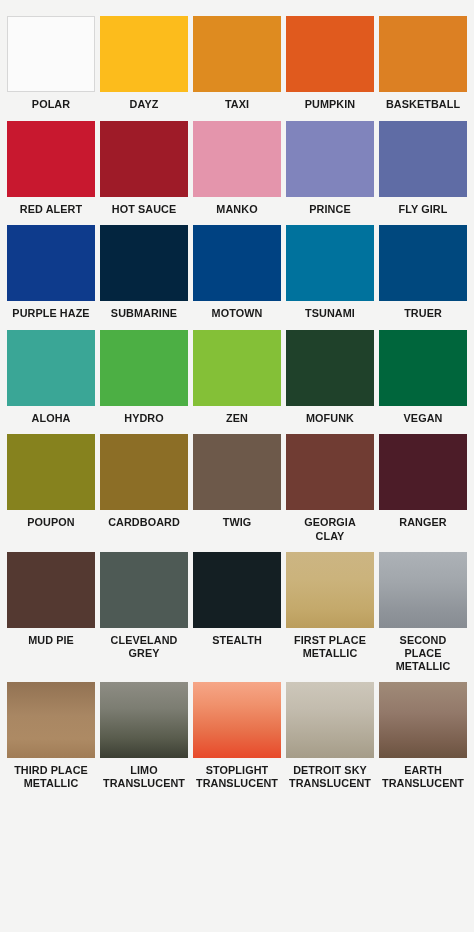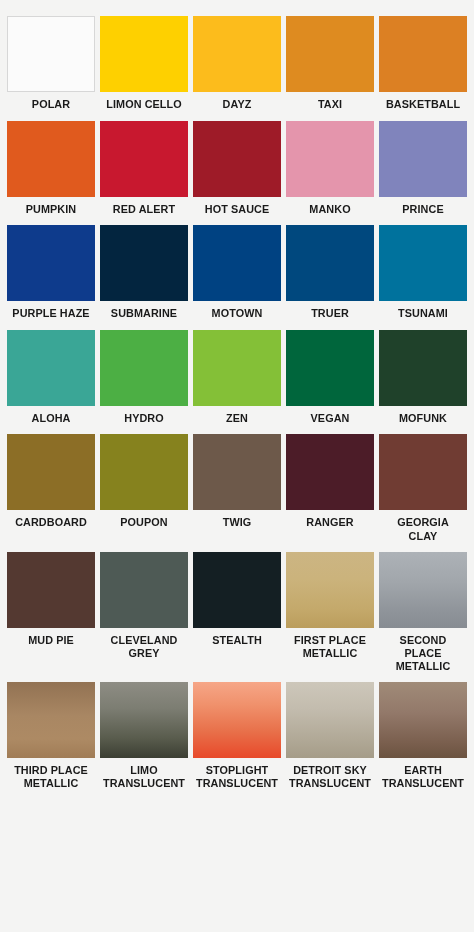--- a/index.html
+++ b/index.html
@@ -64,114 +64,114 @@
 </head>
 <body style="background: rgb(244, 244, 243);">
 
 <div id="swatch-chart">
   <div class="swatch-grid">
       <div class="swatch-cell">
         <div class="swatch-chip bordered" style="background-color: rgb(251, 251, 251);"></div>
         <div class="swatch-label">POLAR</div>
       </div>
       <div class="swatch-cell">
-        <div class="swatch-chip" style="background-color: rgb(254, 208, 0);"></div>
-        <div class="swatch-label">LIMON CELLO</div>
-      </div>
-      <div class="swatch-cell">
         <div class="swatch-chip" style="background-color: rgb(252, 188, 28);"></div>
         <div class="swatch-label">DAYZ</div>
       </div>
       <div class="swatch-cell">
         <div class="swatch-chip" style="background-color: rgb(222, 139, 32);"></div>
         <div class="swatch-label">TAXI</div>
       </div>
       <div class="swatch-cell">
+        <div class="swatch-chip" style="background-color: rgb(224, 90, 30);"></div>
+        <div class="swatch-label">PUMPKIN</div>
+      </div>
+      <div class="swatch-cell">
         <div class="swatch-chip" style="background-color: rgb(220, 128, 35);"></div>
         <div class="swatch-label">BASKETBALL</div>
       </div>
       <div class="swatch-cell">
-        <div class="swatch-chip" style="background-color: rgb(224, 90, 30);"></div>
-        <div class="swatch-label">PUMPKIN</div>
-      </div>
-      <div class="swatch-cell">
         <div class="swatch-chip" style="background-color: rgb(200, 24, 47);"></div>
         <div class="swatch-label">RED ALERT</div>
       </div>
       <div class="swatch-cell">
         <div class="swatch-chip" style="background-color: rgb(158, 27, 40);"></div>
         <div class="swatch-label">HOT SAUCE</div>
       </div>
       <div class="swatch-cell">
         <div class="swatch-chip" style="background-color: rgb(228, 149, 172);"></div>
         <div class="swatch-label">MANKO</div>
       </div>
       <div class="swatch-cell">
         <div class="swatch-chip" style="background-color: rgb(128, 132, 188);"></div>
         <div class="swatch-label">PRINCE</div>
       </div>
       <div class="swatch-cell">
+        <div class="swatch-chip" style="background-color: rgb(95, 108, 165);"></div>
+        <div class="swatch-label">FLY GIRL</div>
+      </div>
+      <div class="swatch-cell">
         <div class="swatch-chip" style="background-color: rgb(14, 59, 140);"></div>
         <div class="swatch-label">PURPLE HAZE</div>
       </div>
       <div class="swatch-cell">
         <div class="swatch-chip" style="background-color: rgb(3, 37, 63);"></div>
         <div class="swatch-label">SUBMARINE</div>
       </div>
       <div class="swatch-cell">
         <div class="swatch-chip" style="background-color: rgb(0, 66, 130);"></div>
         <div class="swatch-label">MOTOWN</div>
       </div>
       <div class="swatch-cell">
+        <div class="swatch-chip" style="background-color: rgb(0, 114, 157);"></div>
+        <div class="swatch-label">TSUNAMI</div>
+      </div>
+      <div class="swatch-cell">
         <div class="swatch-chip" style="background-color: rgb(0, 72, 126);"></div>
         <div class="swatch-label">TRUER</div>
       </div>
       <div class="swatch-cell">
-        <div class="swatch-chip" style="background-color: rgb(0, 114, 157);"></div>
-        <div class="swatch-label">TSUNAMI</div>
-      </div>
-      <div class="swatch-cell">
         <div class="swatch-chip" style="background-color: rgb(58, 166, 150);"></div>
         <div class="swatch-label">ALOHA</div>
       </div>
       <div class="swatch-cell">
         <div class="swatch-chip" style="background-color: rgb(76, 175, 68);"></div>
         <div class="swatch-label">HYDRO</div>
       </div>
       <div class="swatch-cell">
         <div class="swatch-chip" style="background-color: rgb(132, 192, 55);"></div>
         <div class="swatch-label">ZEN</div>
       </div>
       <div class="swatch-cell">
+        <div class="swatch-chip" style="background-color: rgb(31, 65, 42);"></div>
+        <div class="swatch-label">MOFUNK</div>
+      </div>
+      <div class="swatch-cell">
         <div class="swatch-chip" style="background-color: rgb(0, 102, 60);"></div>
         <div class="swatch-label">VEGAN</div>
       </div>
       <div class="swatch-cell">
-        <div class="swatch-chip" style="background-color: rgb(31, 65, 42);"></div>
-        <div class="swatch-label">MOFUNK</div>
+        <div class="swatch-chip" style="background-color: rgb(134, 130, 30);"></div>
+        <div class="swatch-label">POUPON</div>
       </div>
       <div class="swatch-cell">
         <div class="swatch-chip" style="background-color: rgb(140, 110, 38);"></div>
         <div class="swatch-label">CARDBOARD</div>
       </div>
       <div class="swatch-cell">
-        <div class="swatch-chip" style="background-color: rgb(134, 130, 30);"></div>
-        <div class="swatch-label">POUPON</div>
-      </div>
-      <div class="swatch-cell">
         <div class="swatch-chip" style="background-color: rgb(109, 89, 74);"></div>
         <div class="swatch-label">TWIG</div>
       </div>
       <div class="swatch-cell">
+        <div class="swatch-chip" style="background-color: rgb(112, 60, 51);"></div>
+        <div class="swatch-label">GEORGIA CLAY</div>
+      </div>
+      <div class="swatch-cell">
         <div class="swatch-chip" style="background-color: rgb(76, 28, 40);"></div>
         <div class="swatch-label">RANGER</div>
-      </div>
-      <div class="swatch-cell">
-        <div class="swatch-chip" style="background-color: rgb(112, 60, 51);"></div>
-        <div class="swatch-label">GEORGIA CLAY</div>
       </div>
       <div class="swatch-cell">
         <div class="swatch-chip" style="background-color: rgb(84, 57, 49);"></div>
         <div class="swatch-label">MUD PIE</div>
       </div>
       <div class="swatch-cell">
         <div class="swatch-chip" style="background-color: rgb(78, 90, 85);"></div>
         <div class="swatch-label two-line">CLEVELAND
 GREY</div>
       </div>

